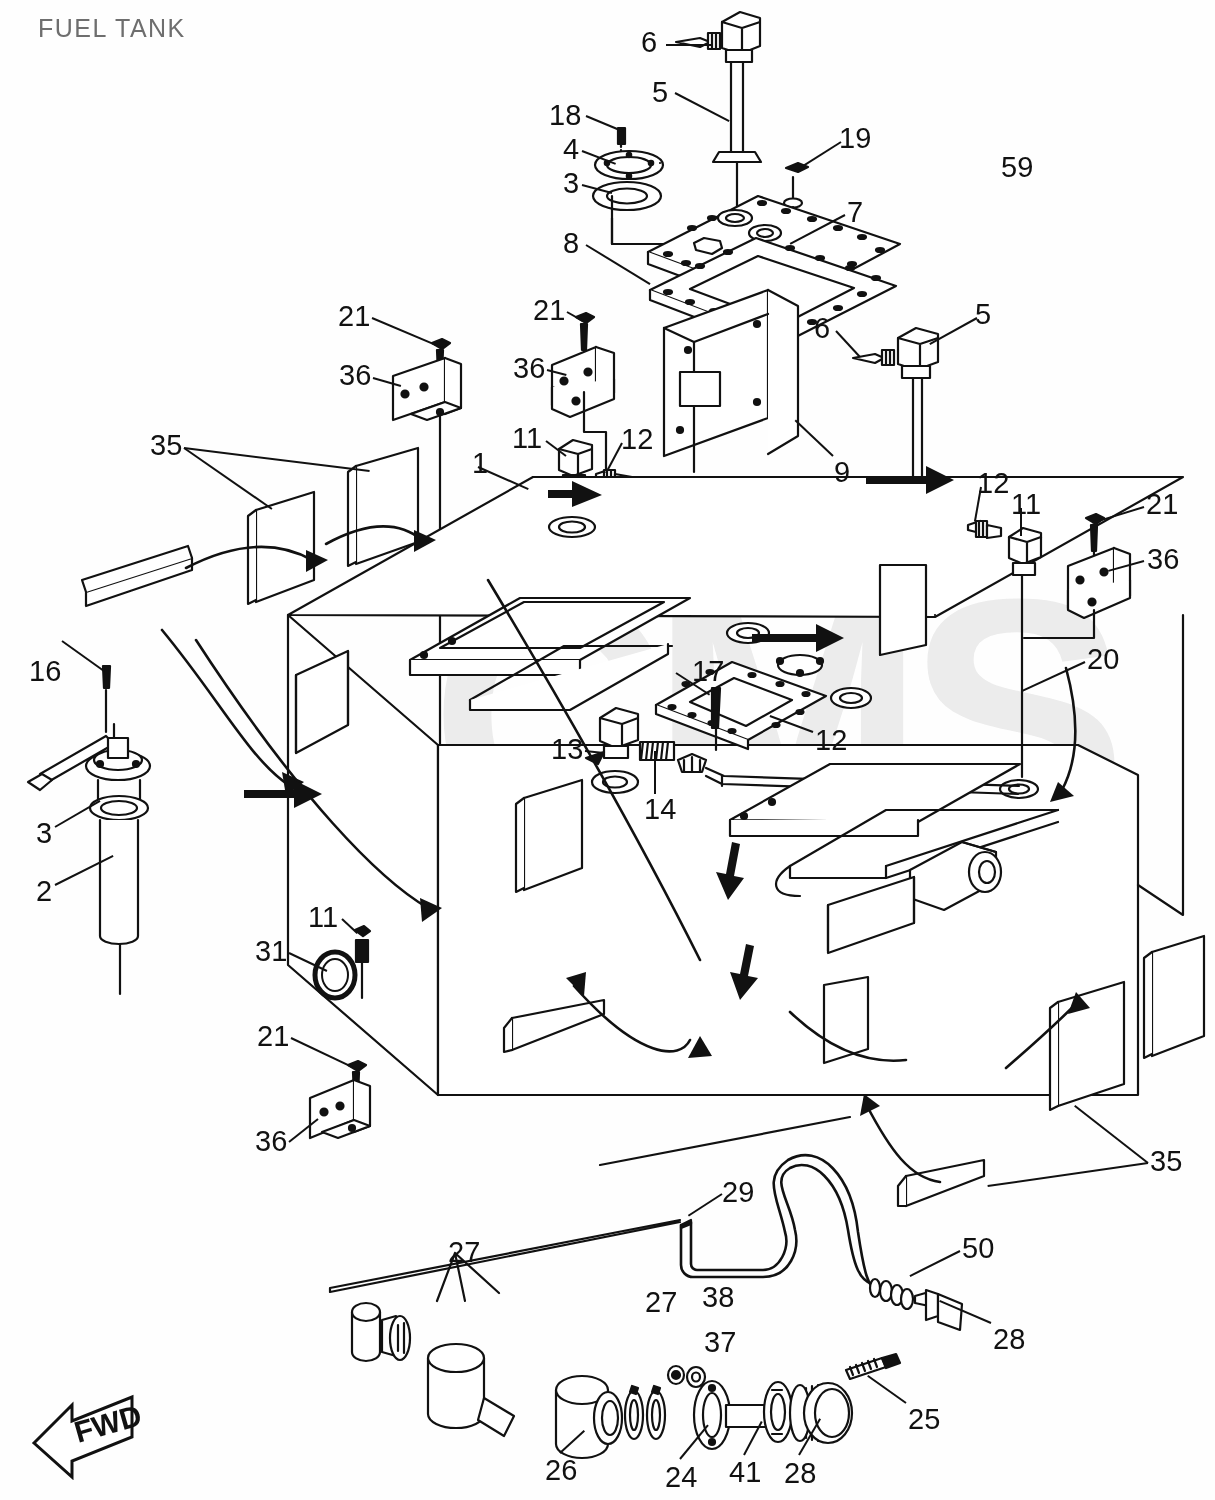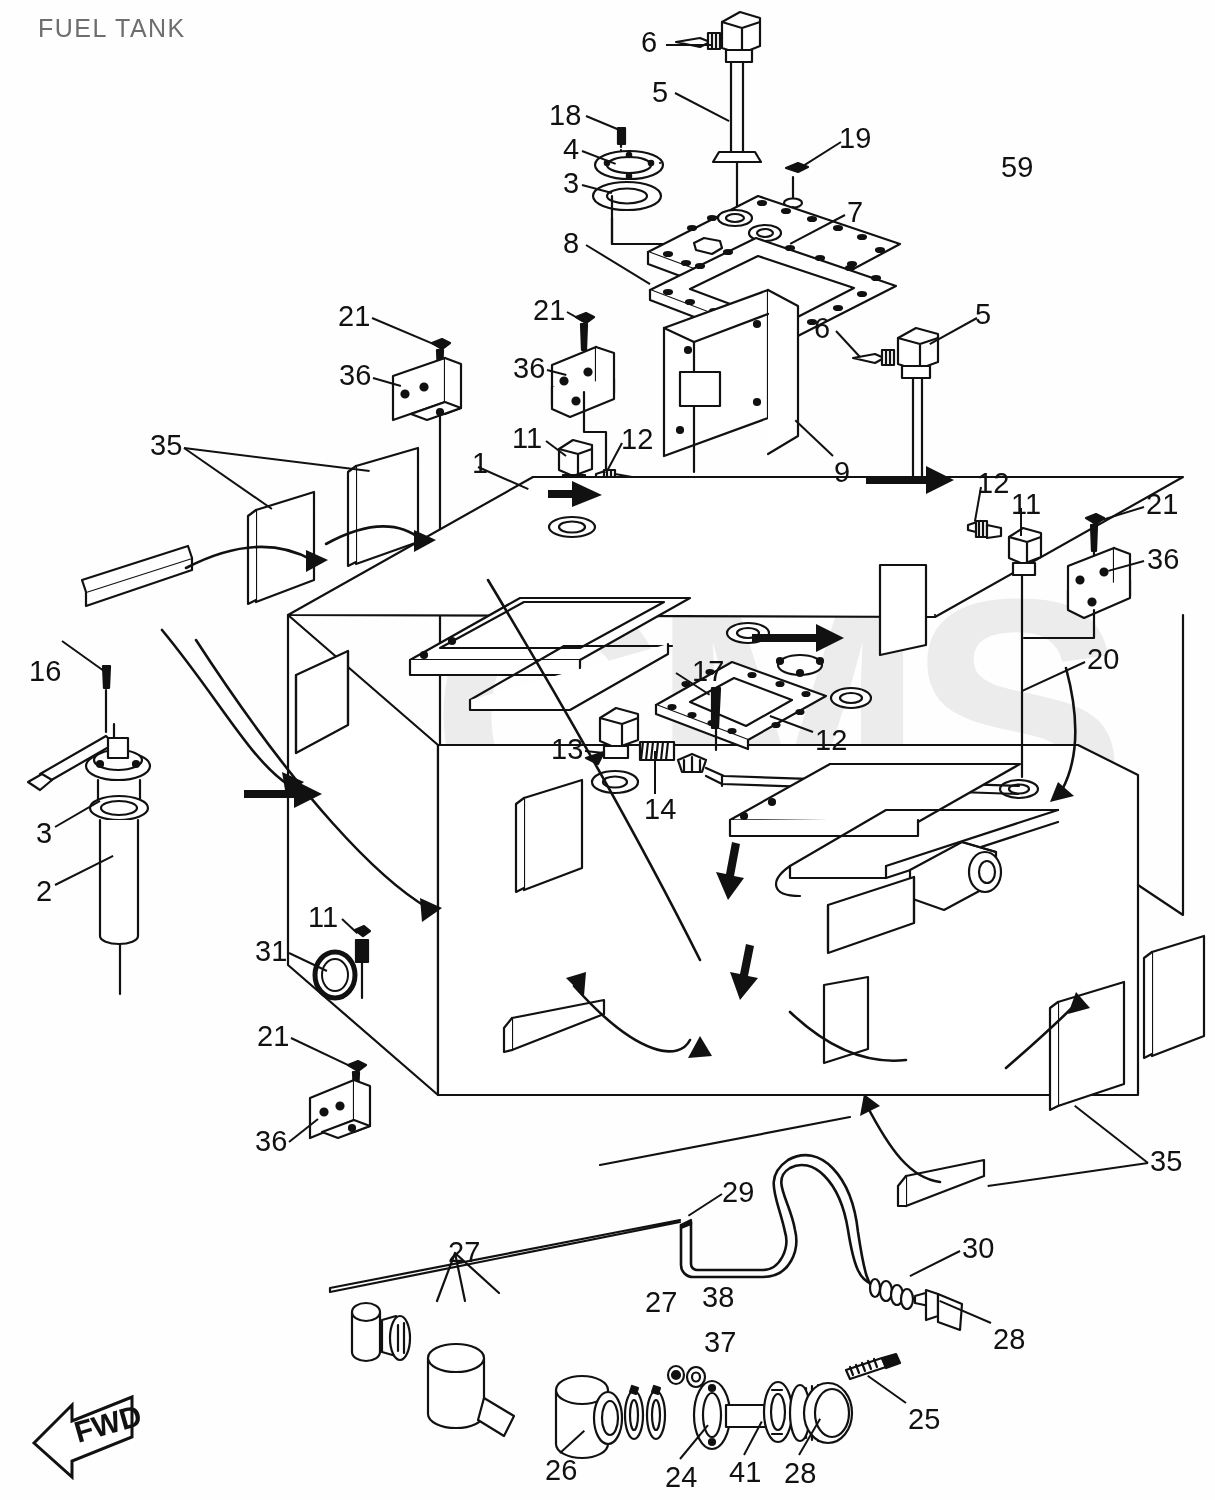--- a/index.html
+++ b/index.html
@@ -604,21 +604,21 @@
       <div class="num" style="left: 551px; top: 735px;">13</div>
       <div class="num" style="left: 36px; top: 819px;">3</div>
       <div class="num" style="left: 644px; top: 795px;">14</div>
       <div class="num" style="left: 36px; top: 877px;">2</div>
       <div class="num" style="left: 308px; top: 903px;">11</div>
       <div class="num" style="left: 255px; top: 937px;">31</div>
       <div class="num" style="left: 257px; top: 1022px;">21</div>
       <div class="num" style="left: 255px; top: 1127px;">36</div>
       <div class="num" style="left: 1150px; top: 1147px;">35</div>
       <div class="num" style="left: 722px; top: 1178px;">29</div>
-      <div class="num" style="left: 962px; top: 1234px;">30</div>
+      <div class="num" style="left: 962px; top: 1234px;">50</div>
       <div class="num" style="left: 448px; top: 1238px;">27</div>
       <div class="num" style="left: 993px; top: 1325px;">28</div>
       <div class="num" style="left: 645px; top: 1288px;">27</div>
       <div class="num" style="left: 702px; top: 1283px;">38</div>
       <div class="num" style="left: 704px; top: 1328px;">37</div>
       <div class="num" style="left: 908px; top: 1405px;">25</div>
       <div class="num" style="left: 545px; top: 1456px;">26</div>
       <div class="num" style="left: 665px; top: 1463px; text-align: right;">24</div>
       <div class="num" style="left: 729px; top: 1458px;">41</div>
       <div class="num" style="left: 784px; top: 1459px;">28</div>

